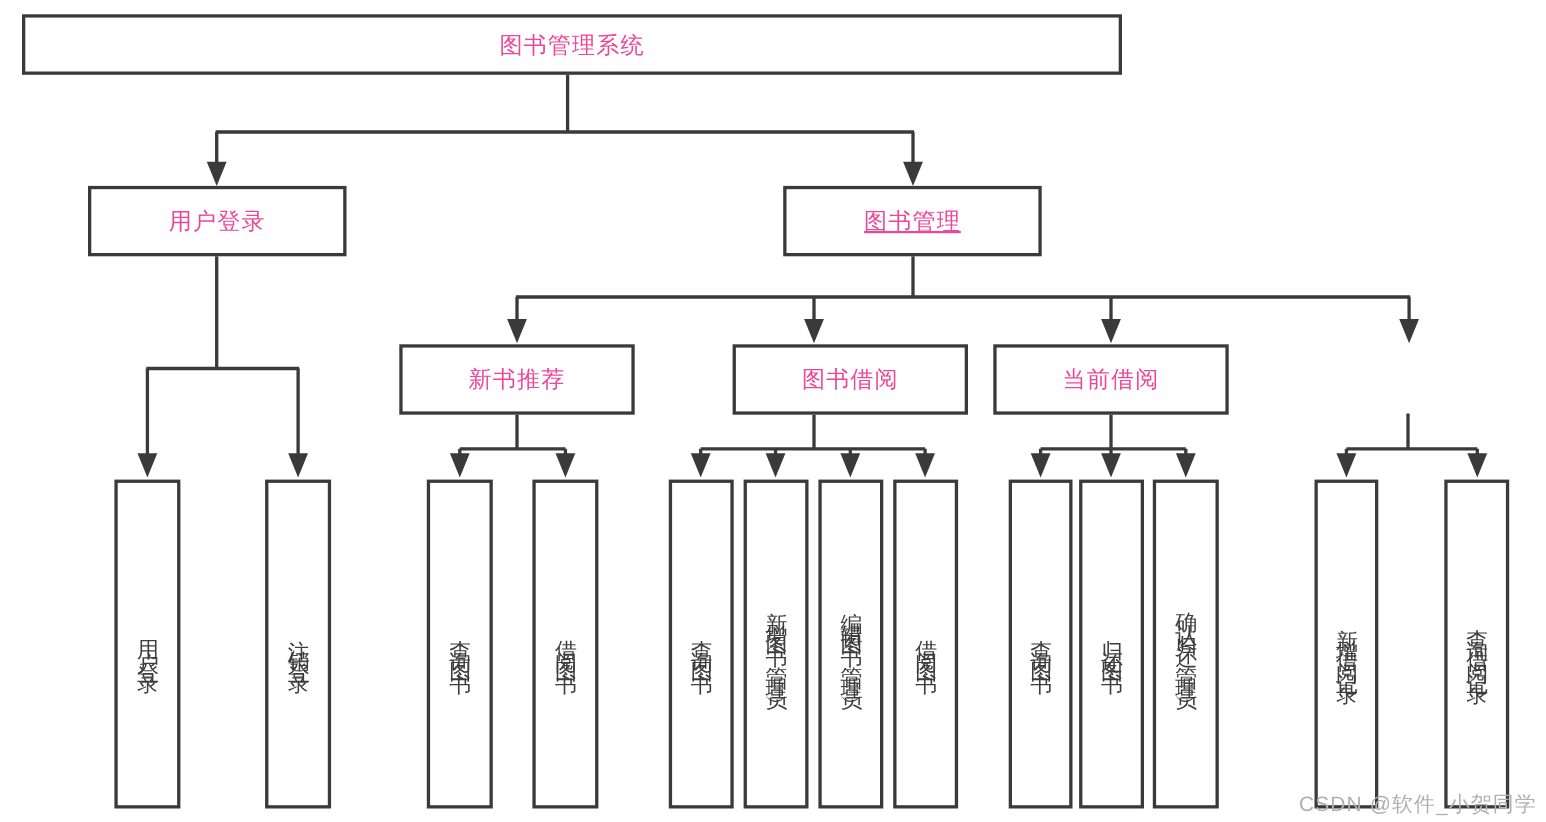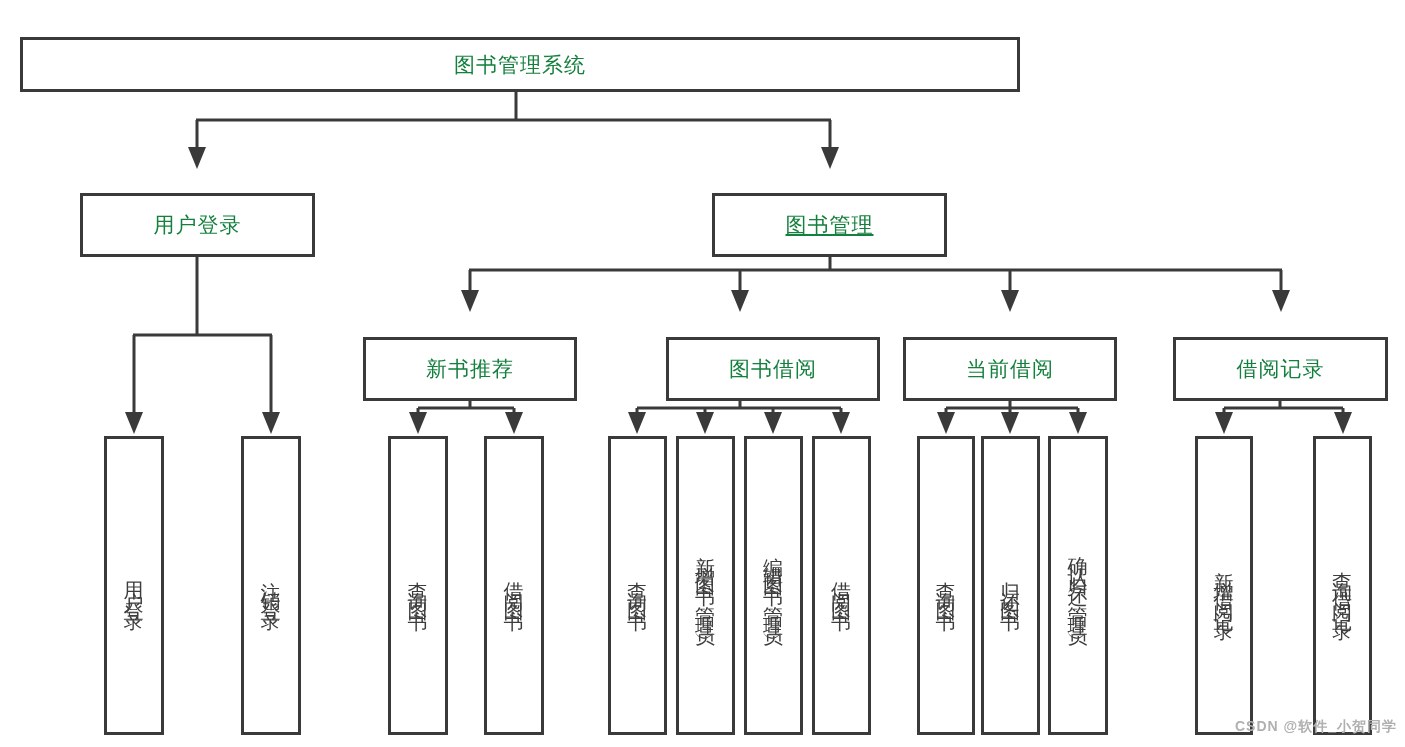--- a/index.html
+++ b/index.html
@@ -24,23 +24,22 @@
   .hbox {
     position: absolute;
     box-sizing: border-box;
     border: 3px solid #3a3a3a;
     background: #ffffff;
     display: flex;
     align-items: center;
     justify-content: center;
     font-size: 21px;
     letter-spacing: 1px;
-    color: #15803d;
+    color: #ec4899;
     white-space: nowrap;
-    margin-top: 24px;
   }
   .vbox {
     position: absolute;
     box-sizing: border-box;
     border: 3px solid #3a3a3a;
     background: #ffffff;
     top: 436px;
     height: 299px;
     display: flex;
     align-items: center;
@@ -49,26 +48,25 @@
     text-orientation: mixed;
     font-size: 20px;
     letter-spacing: 10px;
     color: #3d3d3d;
     line-height: 1;
   }
   #watermark {
     position: absolute;
     right: 8px;
     top: 718px;
-    font-size: 14px;
+    font-size: 19px;
     color: #b0b0b0;
     letter-spacing: 1px;
     white-space: nowrap;
     z-index: 5;
-    font-weight: bold;
   }
 </style>
 </head>
 <body>
 
 <div id="canvas">
 
   <svg id="connectors" width="1405" height="747" viewBox="0 0 1405 747">
     <g stroke="#3a3a3a" stroke-width="3" fill="none">
 
@@ -110,21 +108,20 @@
   </svg>
 
   <div class="hbox" style="left:20px; top:13px; width:1000px; height:55px;">图书管理系统</div>
 
   <div class="hbox" style="left:80px; top:169px; width:235px; height:64px;">用户登录</div>
   <div class="hbox" style="left:712px; top:169px; width:235px; height:64px;text-decoration:underline;">图书管理</div>
 
   <div class="hbox" style="left:363px; top:313px; width:214px; height:64px;">新书推荐</div>
   <div class="hbox" style="left:666px; top:313px; width:214px; height:64px;">图书借阅</div>
   <div class="hbox" style="left:903px; top:313px; width:214px; height:64px;">当前借阅</div>
-  <div class="hbox" style="left:1173px; top:313px; width:215px; height:64px;">借阅记录</div>
 
   <div class="vbox" style="left:104px; width:60px;">用户登录</div>
   <div class="vbox" style="left:241px; width:60px;">注销登录</div>
 
   <div class="vbox" style="left:388px; width:60px;">查询图书</div>
   <div class="vbox" style="left:484px; width:60px;">借阅图书</div>
 
   <div class="vbox" style="left:608px; width:59px;">查询图书</div>
   <div class="vbox" style="left:676px; width:59px;">新增图书（管理员）</div>
   <div class="vbox" style="left:744px; width:59px;">编辑图书（管理员）</div>

